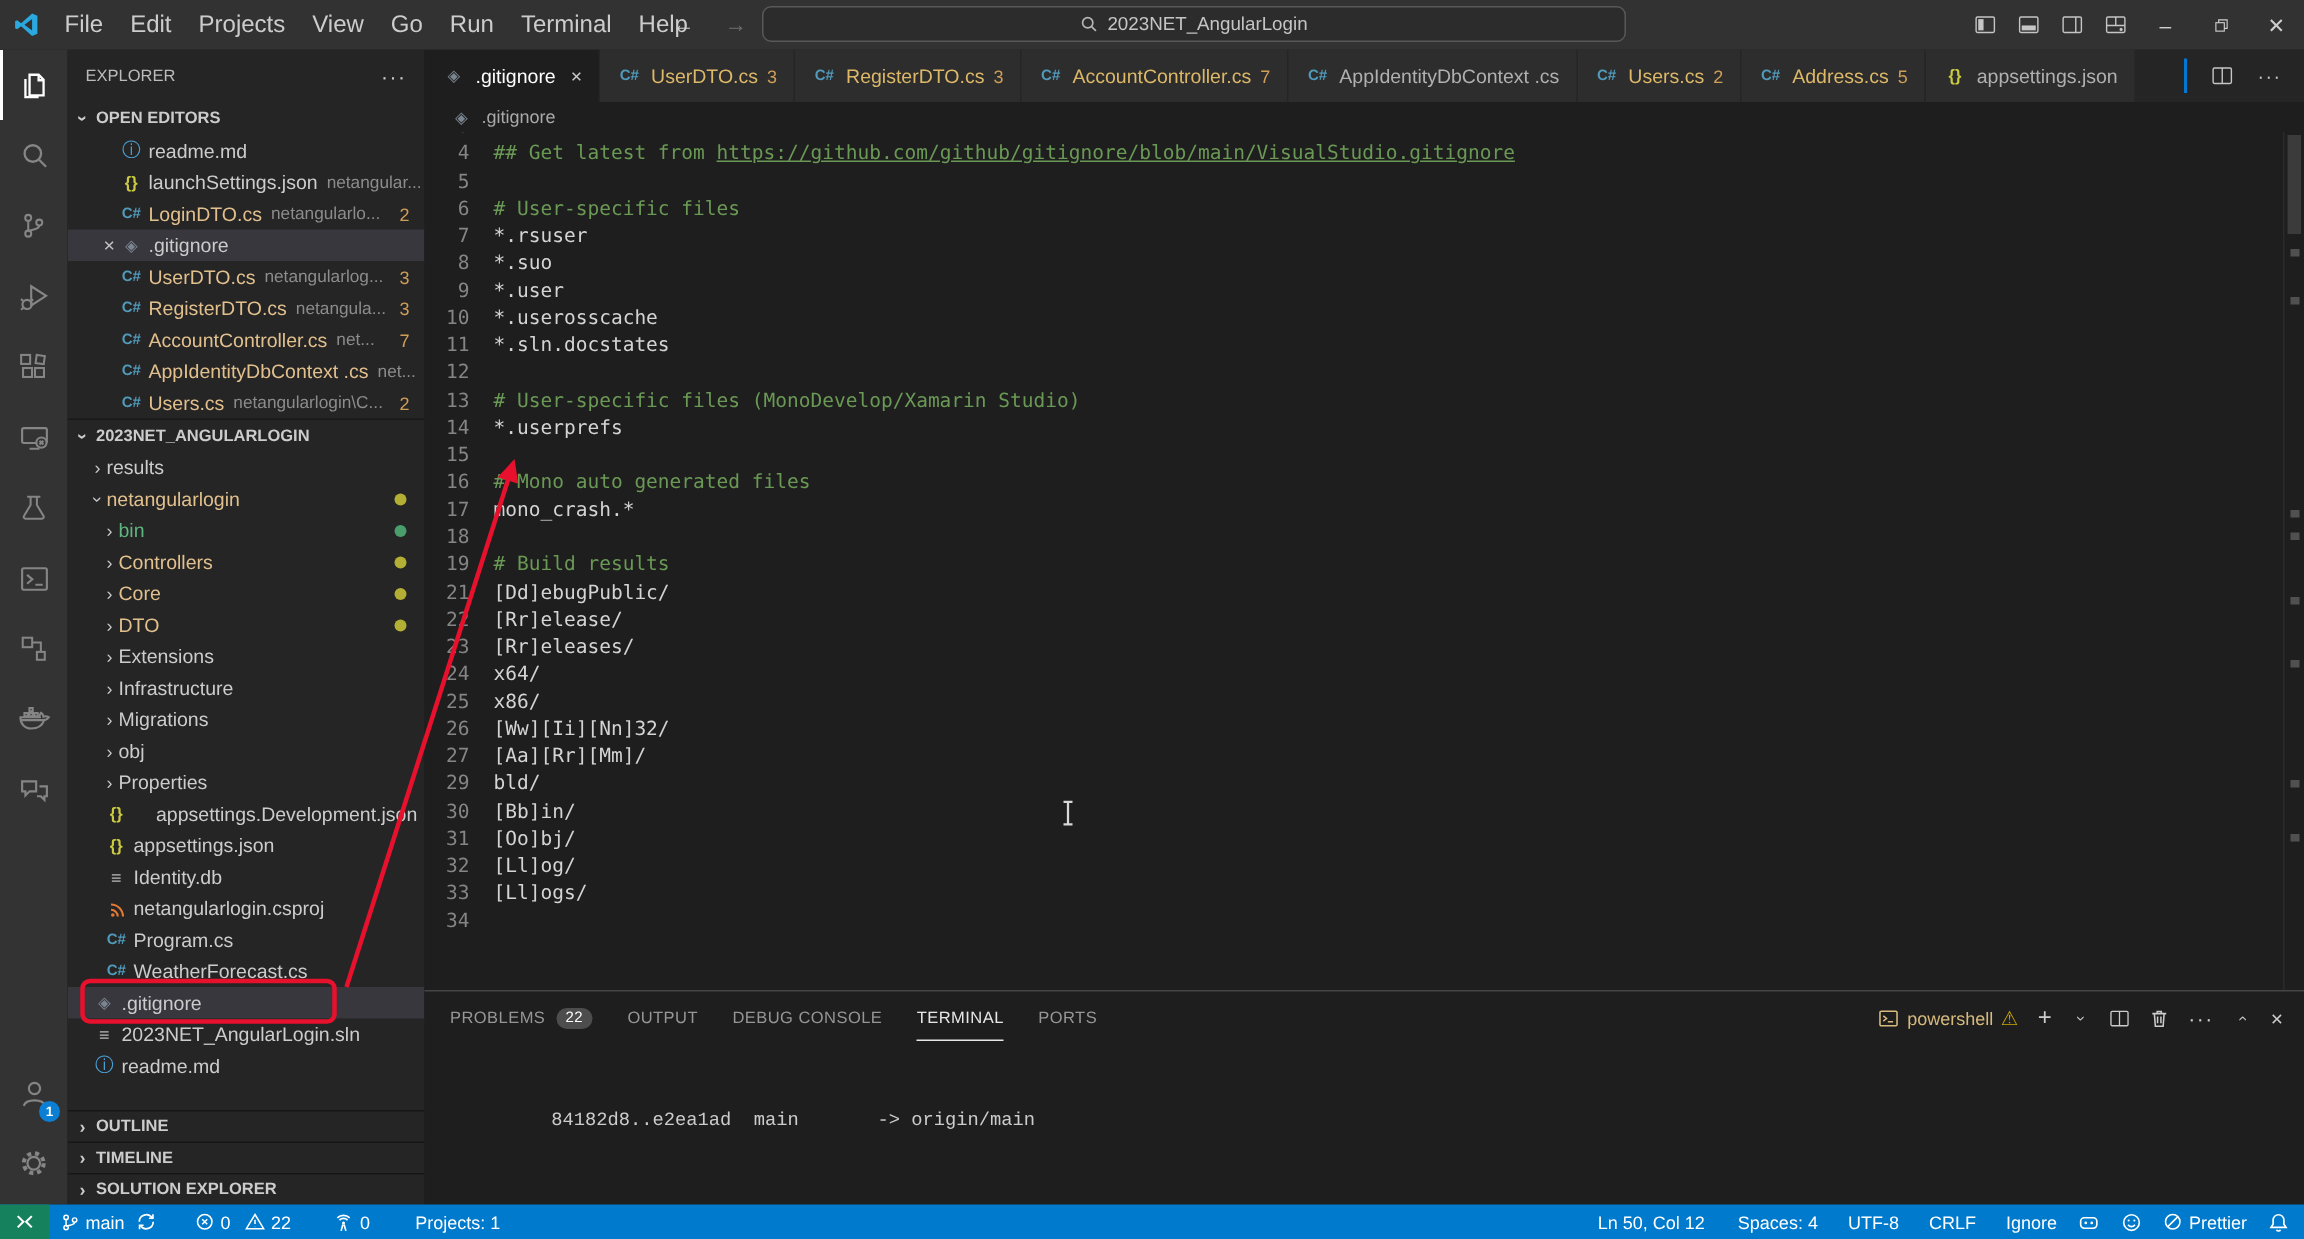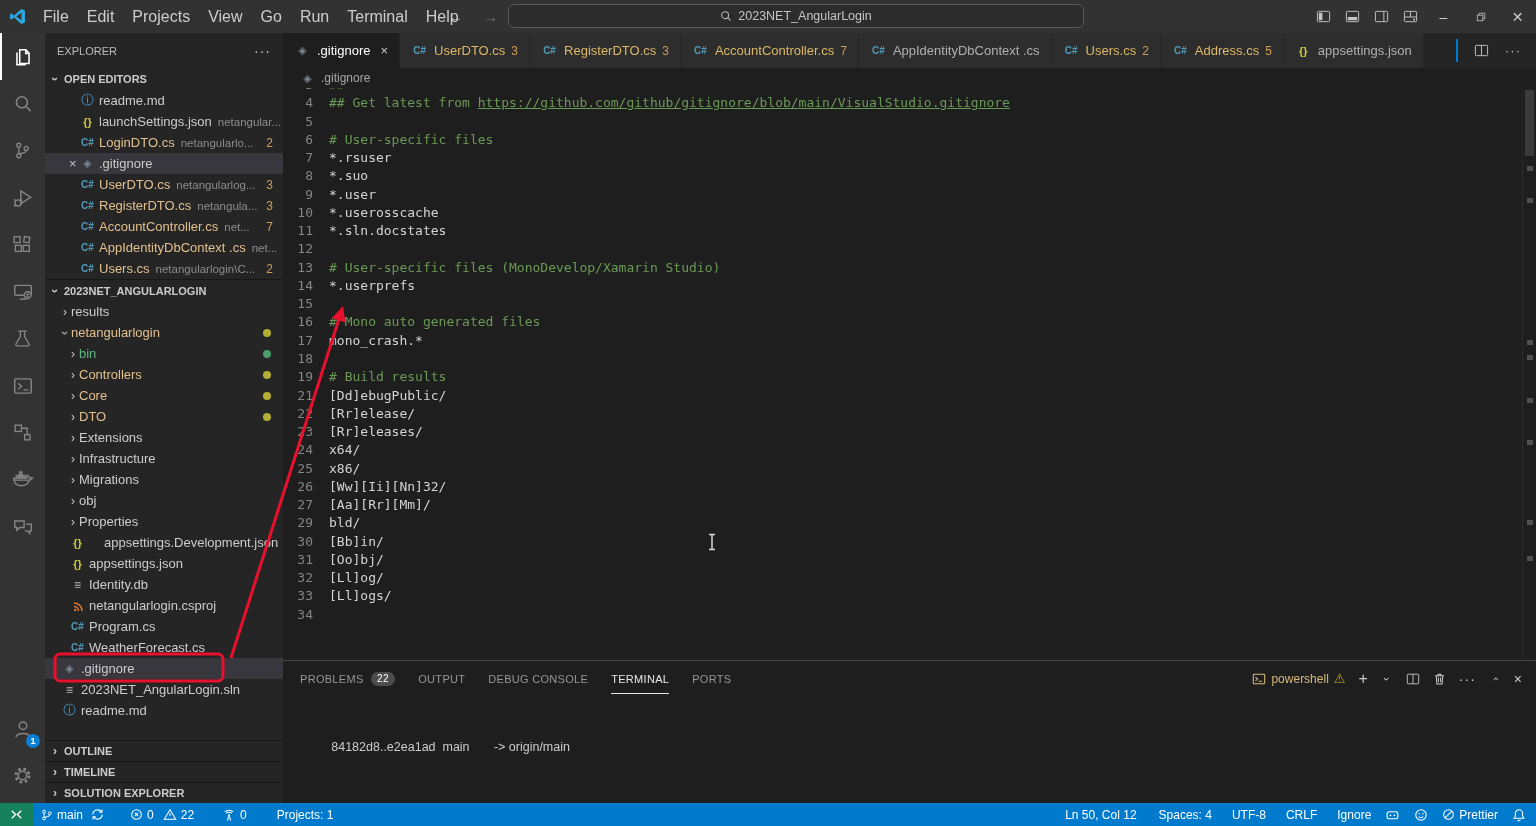--- a/index.html
+++ b/index.html
@@ -76,21 +76,21 @@
 .panel{height:143px;border-top:1px solid #454545;display:flex;flex-direction:column;flex-shrink:0;position:relative}
 .panel-header{height:35px;display:flex;align-items:center;padding-left:17px;flex-shrink:0}
 .panel-tab{margin-right:23px;font-size:11px;color:#969696;display:flex;align-items:center;gap:7px;height:100%;letter-spacing:.3px}
 .panel-tab .pt-label{padding:10px 0 8px;border-bottom:1px solid transparent}
 .panel-tab.active{color:#e7e7e7}
 .panel-tab.active .pt-label{border-bottom-color:#e7e7e7}
 .pbadge{background:#4d4d4d;color:#fff;border-radius:9px;padding:1.5px 6.5px;font-size:10px}
 .panel-actions{margin-left:auto;display:flex;align-items:center;gap:13px;padding-right:14px;color:#cccccc;font-size:14px}
 .ps-item{display:flex;align-items:center;gap:5px;color:#d7ba7d;font-size:12px}
 .warn-tri{color:#cca700;font-size:13px}
-.terminal{flex:1;padding:11px 0 0 17px;font-family:Liberation Sans, sans-serif;font-size:12.5px;line-height:16.2px;color:#cccccc;position:relative;overflow:hidden}
+.terminal{flex:1;padding:11px 0 0 17px;font-family:Liberation Mono, monospace;font-size:12.5px;line-height:16.2px;color:#cccccc;position:relative;overflow:hidden}
 .t-line{white-space:pre;position:relative}
 
 .statusbar{height:23px;background:#007acc;display:flex;align-items:center;color:#fff;font-size:12px;position:relative;z-index:5}
 .sb-remote{width:33px;height:100%;background:#16825d;display:flex;align-items:center;justify-content:center;flex-shrink:0}
 .sb-item{display:flex;align-items:center;gap:4px;padding:0 7px;height:100%}
 .sb-right{margin-left:auto;display:flex;align-items:center;height:100%}
 
 .annotation{position:absolute;left:0;top:0;width:1536px;height:826px;pointer-events:none;z-index:40}
 .ibeam{position:absolute;left:706px;top:533px;z-index:30;pointer-events:none}
 </style>

